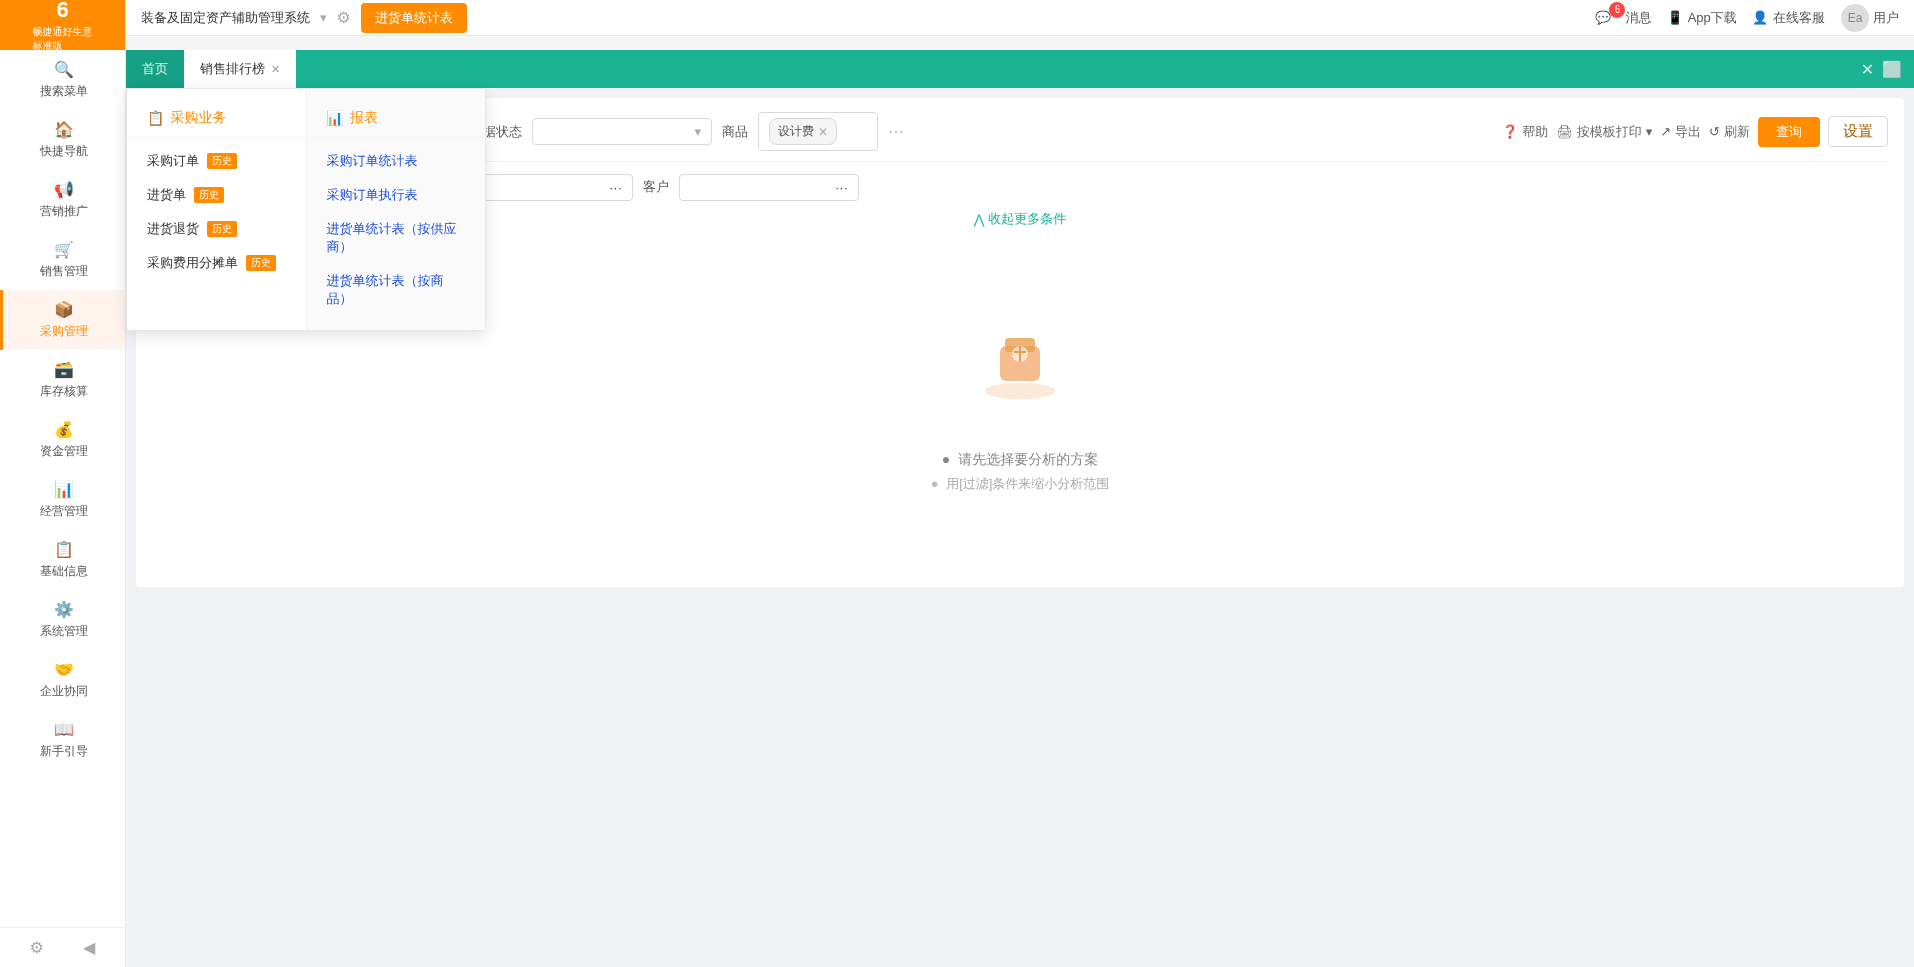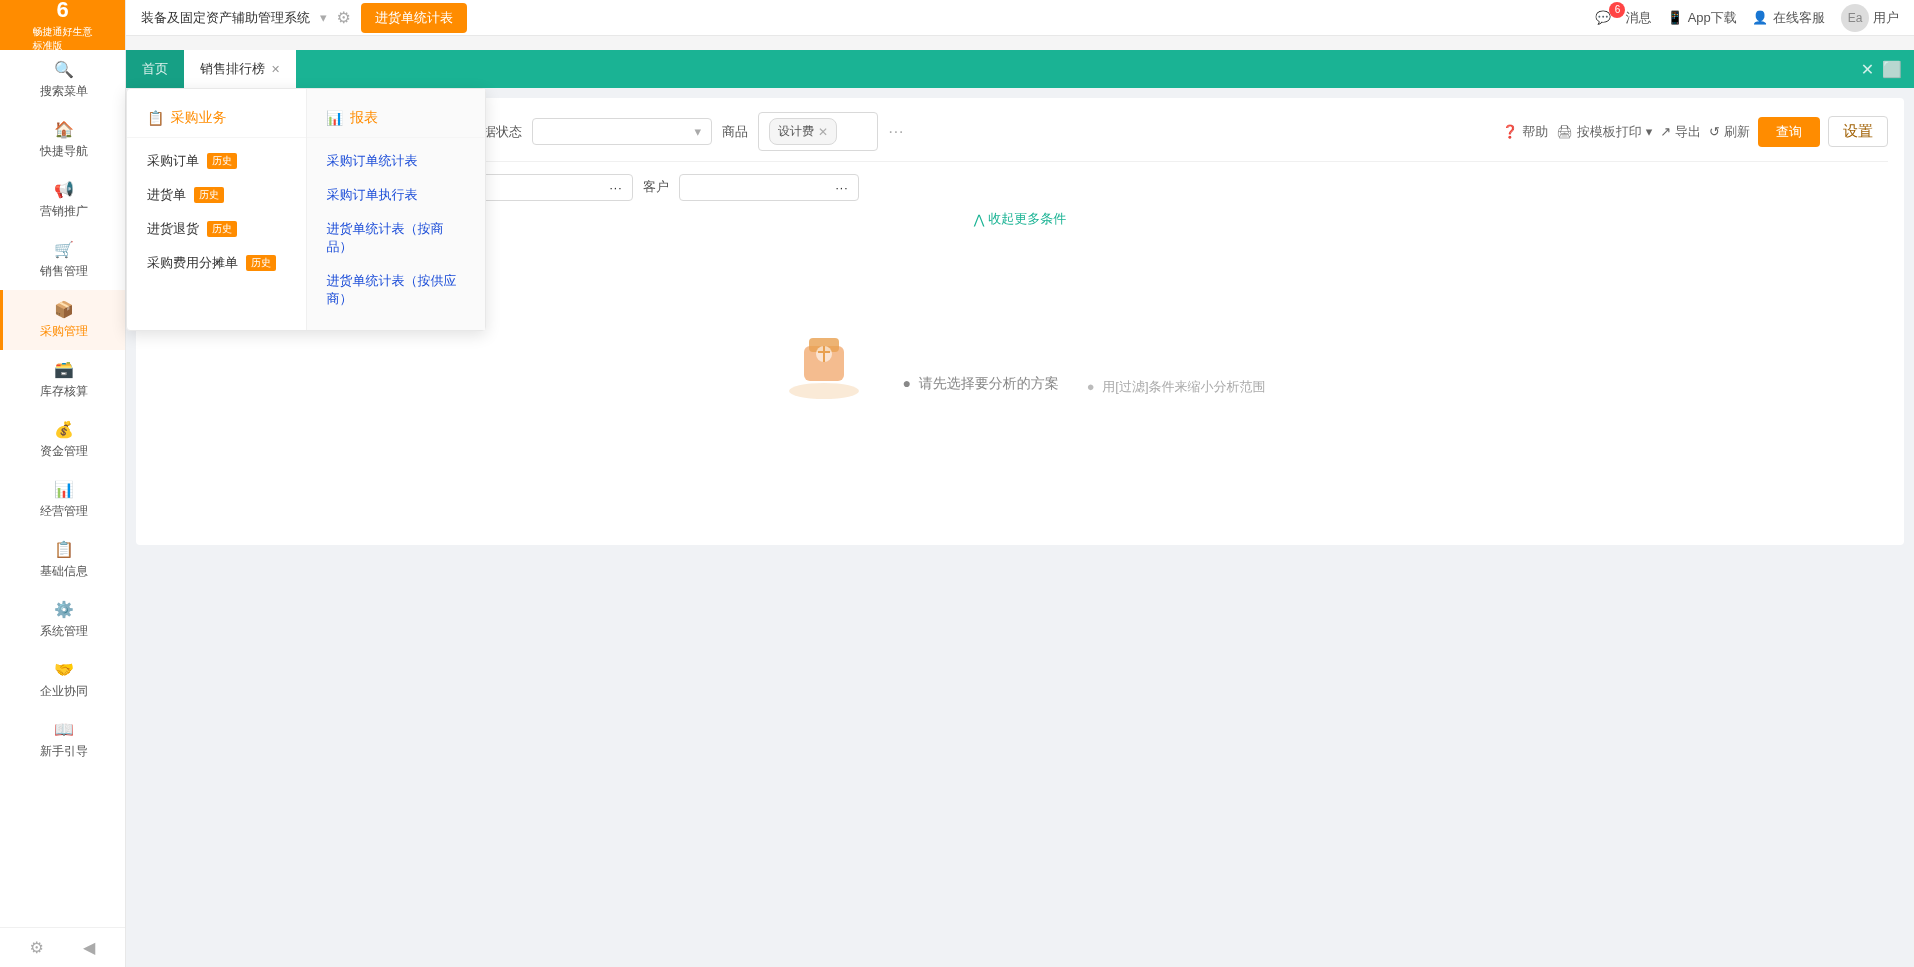--- a/index.html
+++ b/index.html
@@ -116,22 +116,22 @@
     }
     .divider { height: 1px; background: #f0f0f0; margin: 10px 0; }
     .filter-row2 { display: flex; align-items: center; gap: 10px; flex-wrap: wrap; }
     .collapse-btn {
       color: #1ab394; font-size: 13px; cursor: pointer; display: flex; align-items: center;
       gap: 4px; margin: 8px auto; width: fit-content;
     }
 
     
     .empty-state {
-      display: flex; align-items: center; justify-content: center;
-      padding: 80px 20px; color: #999; gap: 28px;
+      display: flex; flex-direction: column; align-items: center; justify-content: center;
+      padding: 80px 20px; color: #999;
     }
     .empty-icon { font-size: 80px; color: #f0c080; margin-bottom: 16px; }
     .empty-tip { font-size: 14px; color: #888; }
     .empty-tip2 { font-size: 13px; color: #aaa; margin-top: 6px; }
 
     
     .dropdown-overlay {
       position: fixed; left: 126px; top: 88px; z-index: 200;
     }
     .dropdown-menu {
@@ -400,20 +400,20 @@
         <span>📊</span>
         <span>报表</span>
       </div>
       <div class="dropdown-item">
         <span>采购订单统计表</span>
       </div>
       <div class="dropdown-item">
         <span>采购订单执行表</span>
       </div>
       <div class="dropdown-item">
+        <span>进货单统计表（按供应商）</span>
+      </div>
+      <div class="dropdown-item">
         <span>进货单统计表（按商品）</span>
       </div>
-      <div class="dropdown-item">
-        <span>进货单统计表（按供应商）</span>
-      </div>
     </div>
   </div>
 </div>
 
 </body></html>

